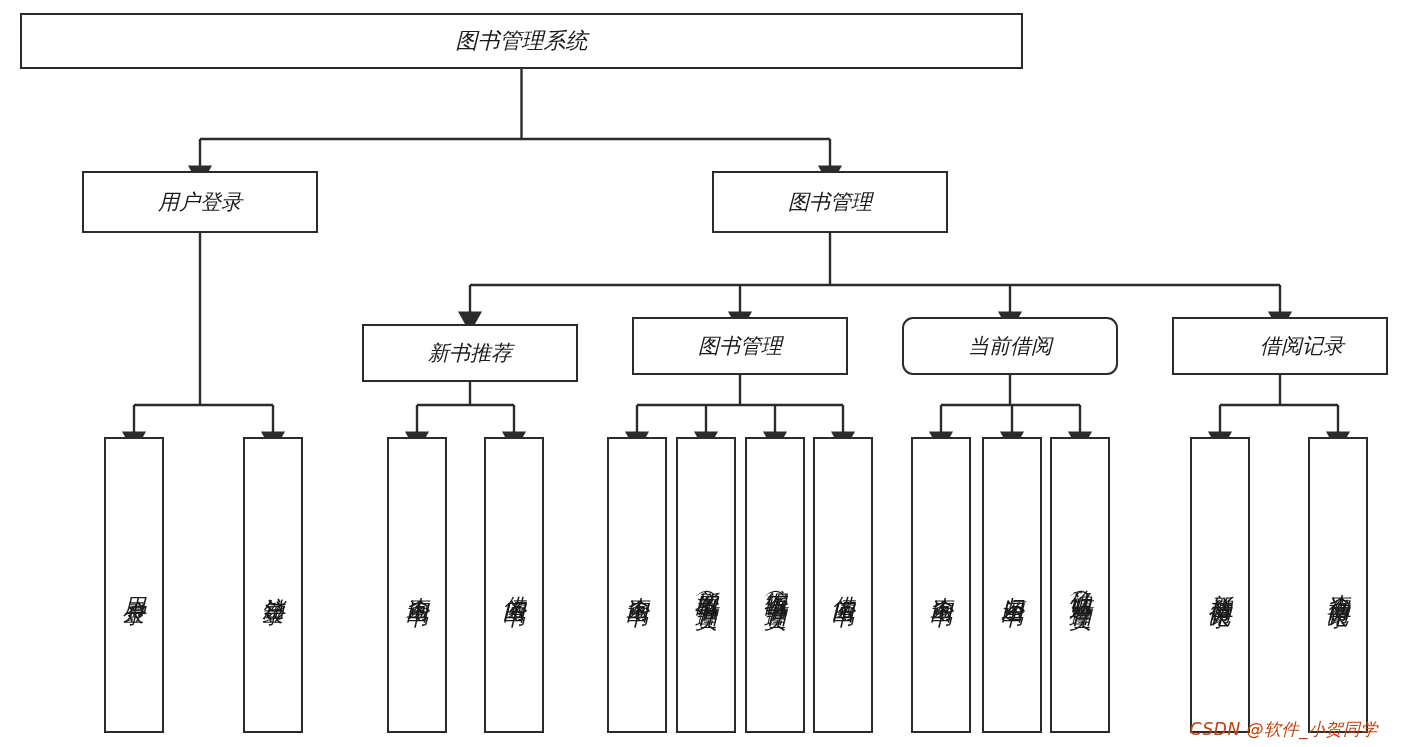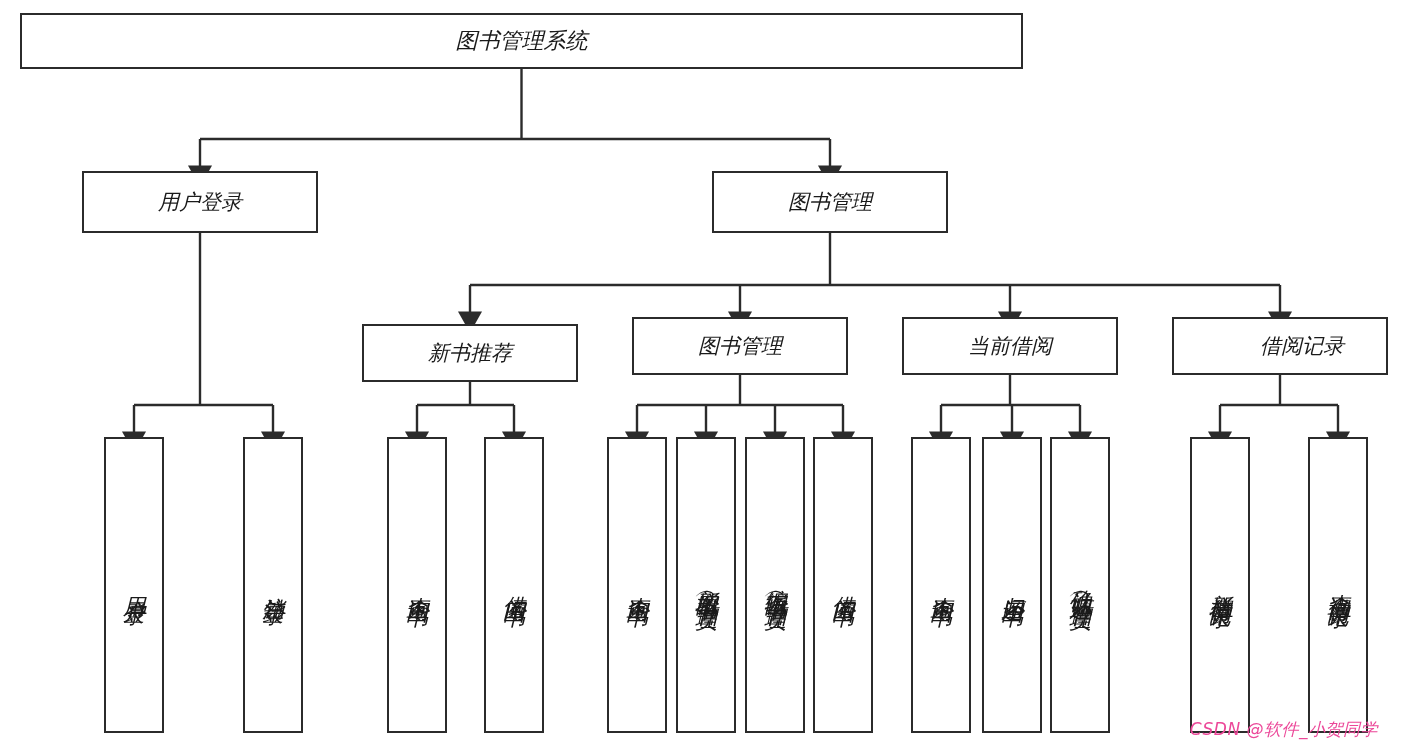--- a/index.html
+++ b/index.html
@@ -67,21 +67,21 @@
     line-height: 1;
     max-height: 268px;
     white-space: normal;
   }
   
   #watermark {
     position: absolute;
     right: 14px;
     bottom: 6px;
     font-size: 17px;
-    color: #ec4899;
+    color: #c2410c;
     letter-spacing: 0.5px;
     white-space: nowrap;
     z-index: 3;
     font-family: "DejaVu Sans", "Liberation Sans", sans-serif;
   }
 </style>
 </head>
 <body>
 
 <div id="canvas">
@@ -139,21 +139,21 @@
   <div class="node horiz" style="left: 712px; top: 171px; width: 236px; height: 62px;">
     <span class="label">图书管理</span>
   </div>
 
   <div class="node horiz" style="left: 362px; top: 324px; width: 216px; height: 58px;">
     <span class="label">新书推荐</span>
   </div>
   <div class="node horiz" style="left: 632px; top: 317px; width: 216px; height: 58px;">
     <span class="label">图书管理</span>
   </div>
-  <div class="node horiz" style="left: 902px; top: 317px; width: 216px; height: 58px;">
+  <div class="node horiz" style="left: 902px; top: 317px; width: 216px; height: 58px; border-radius: 11px;">
     <span class="label">当前借阅</span>
   </div>
   <div class="node horiz" style="left: 1172px; top: 317px; width: 216px; height: 58px; padding-left: 44px;">
     <span class="label">借阅记录</span>
   </div>
 
   <div class="node vert" style="left: 104px; top: 437px; width: 60px; height: 296px;">
     <span class="label">用户登录</span>
   </div>
   <div class="node vert" style="left: 243px; top: 437px; width: 60px; height: 296px;">

